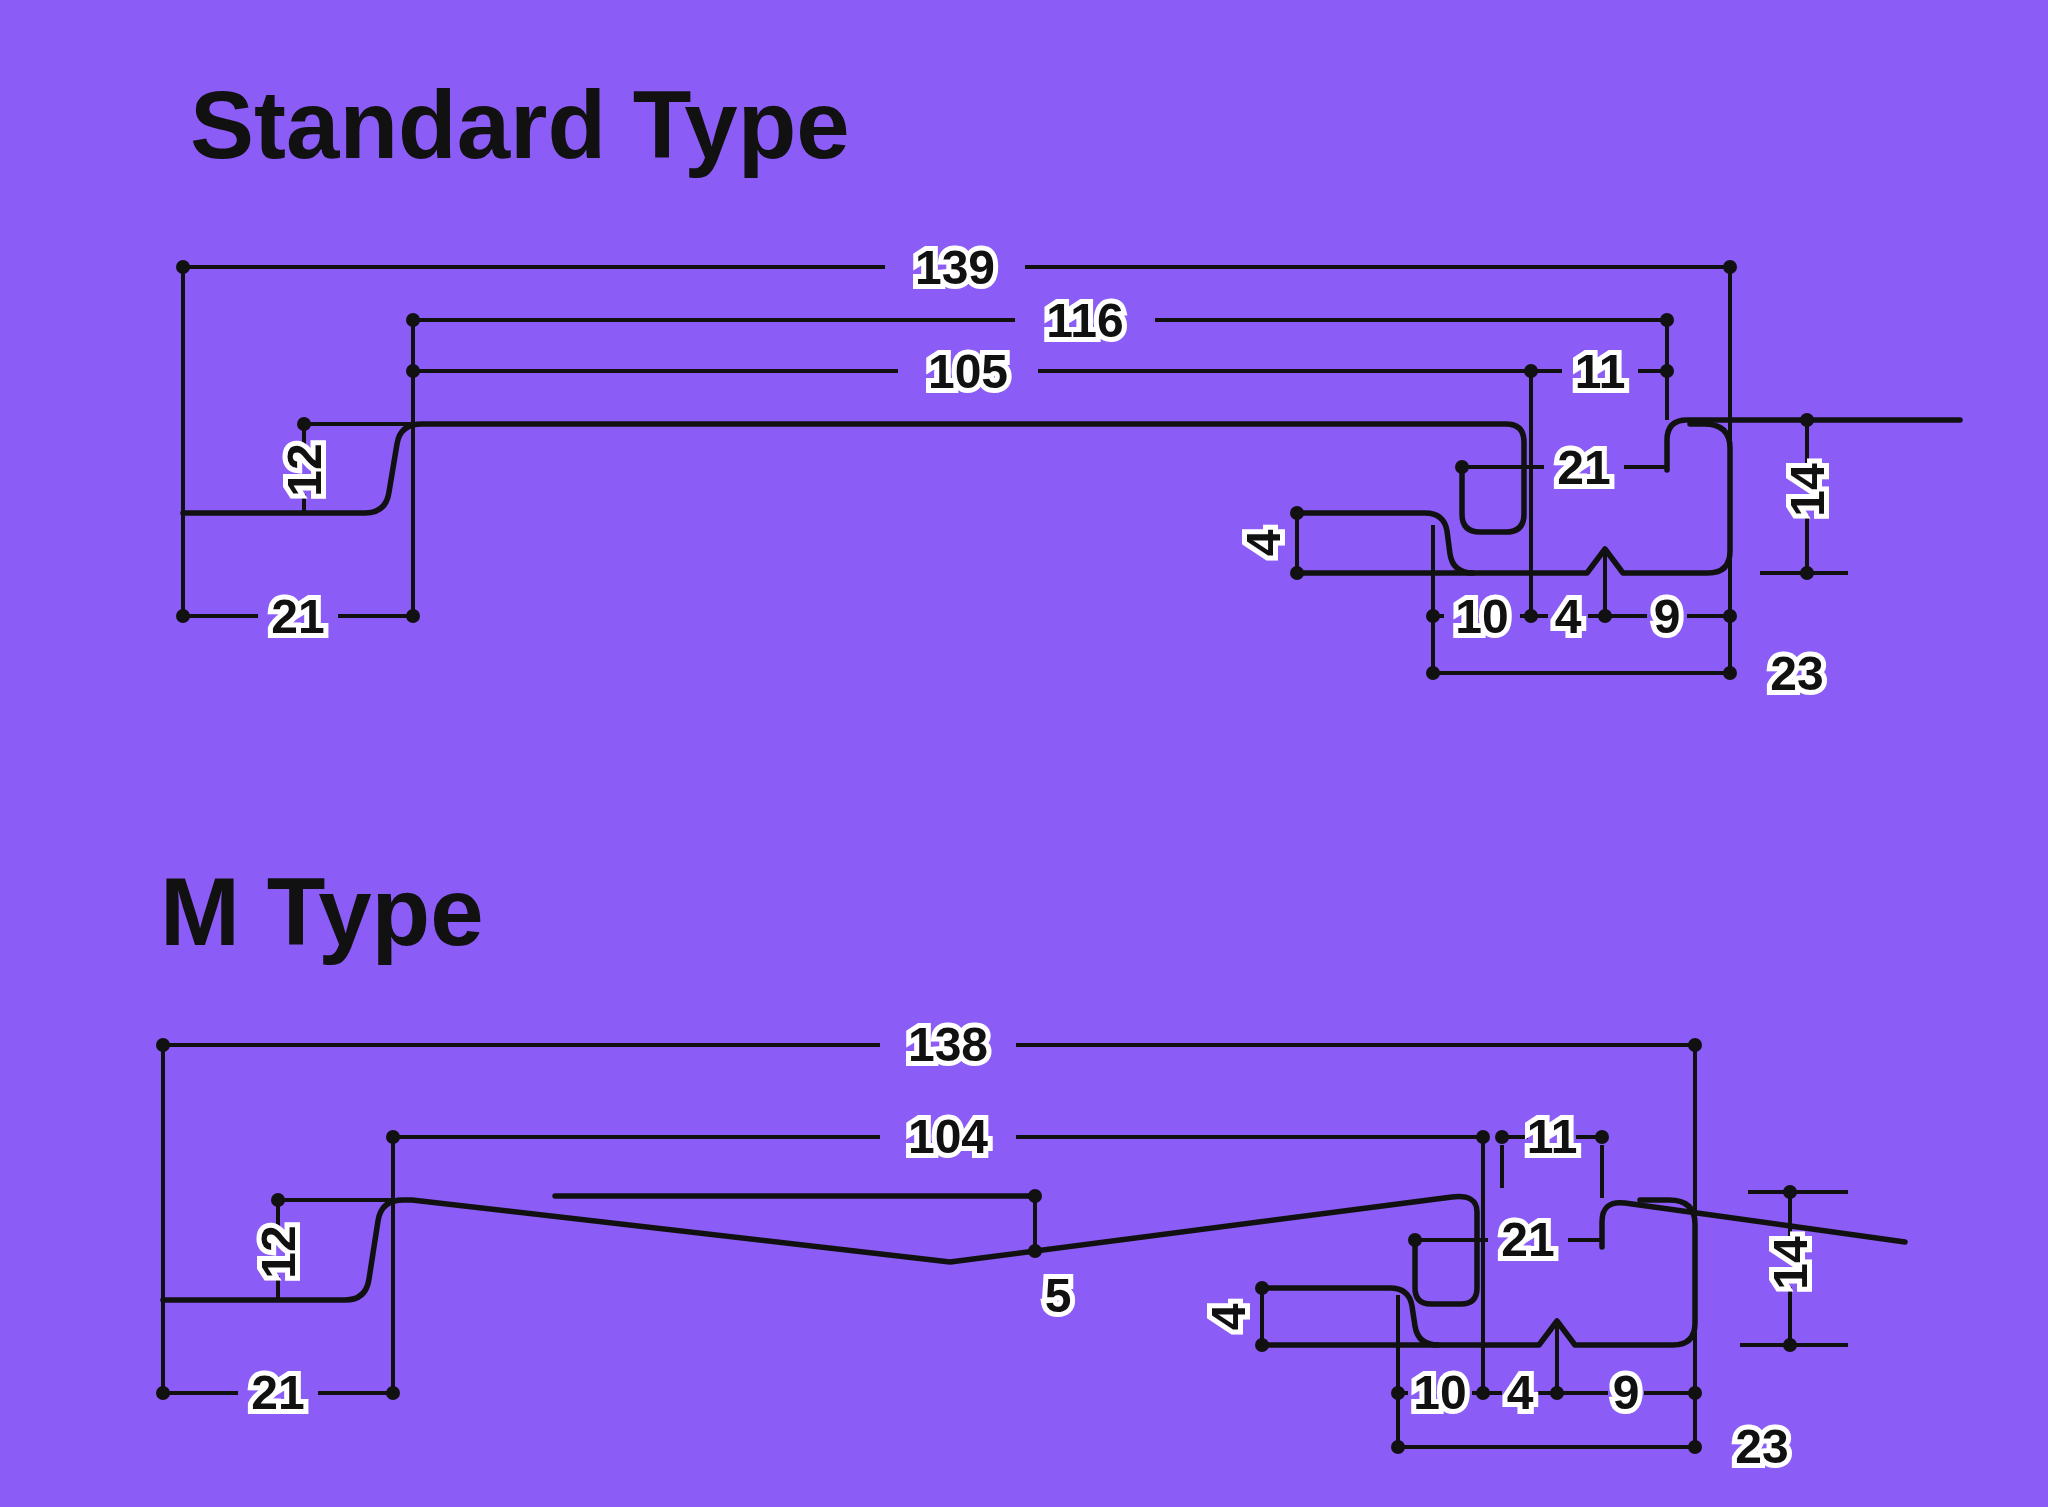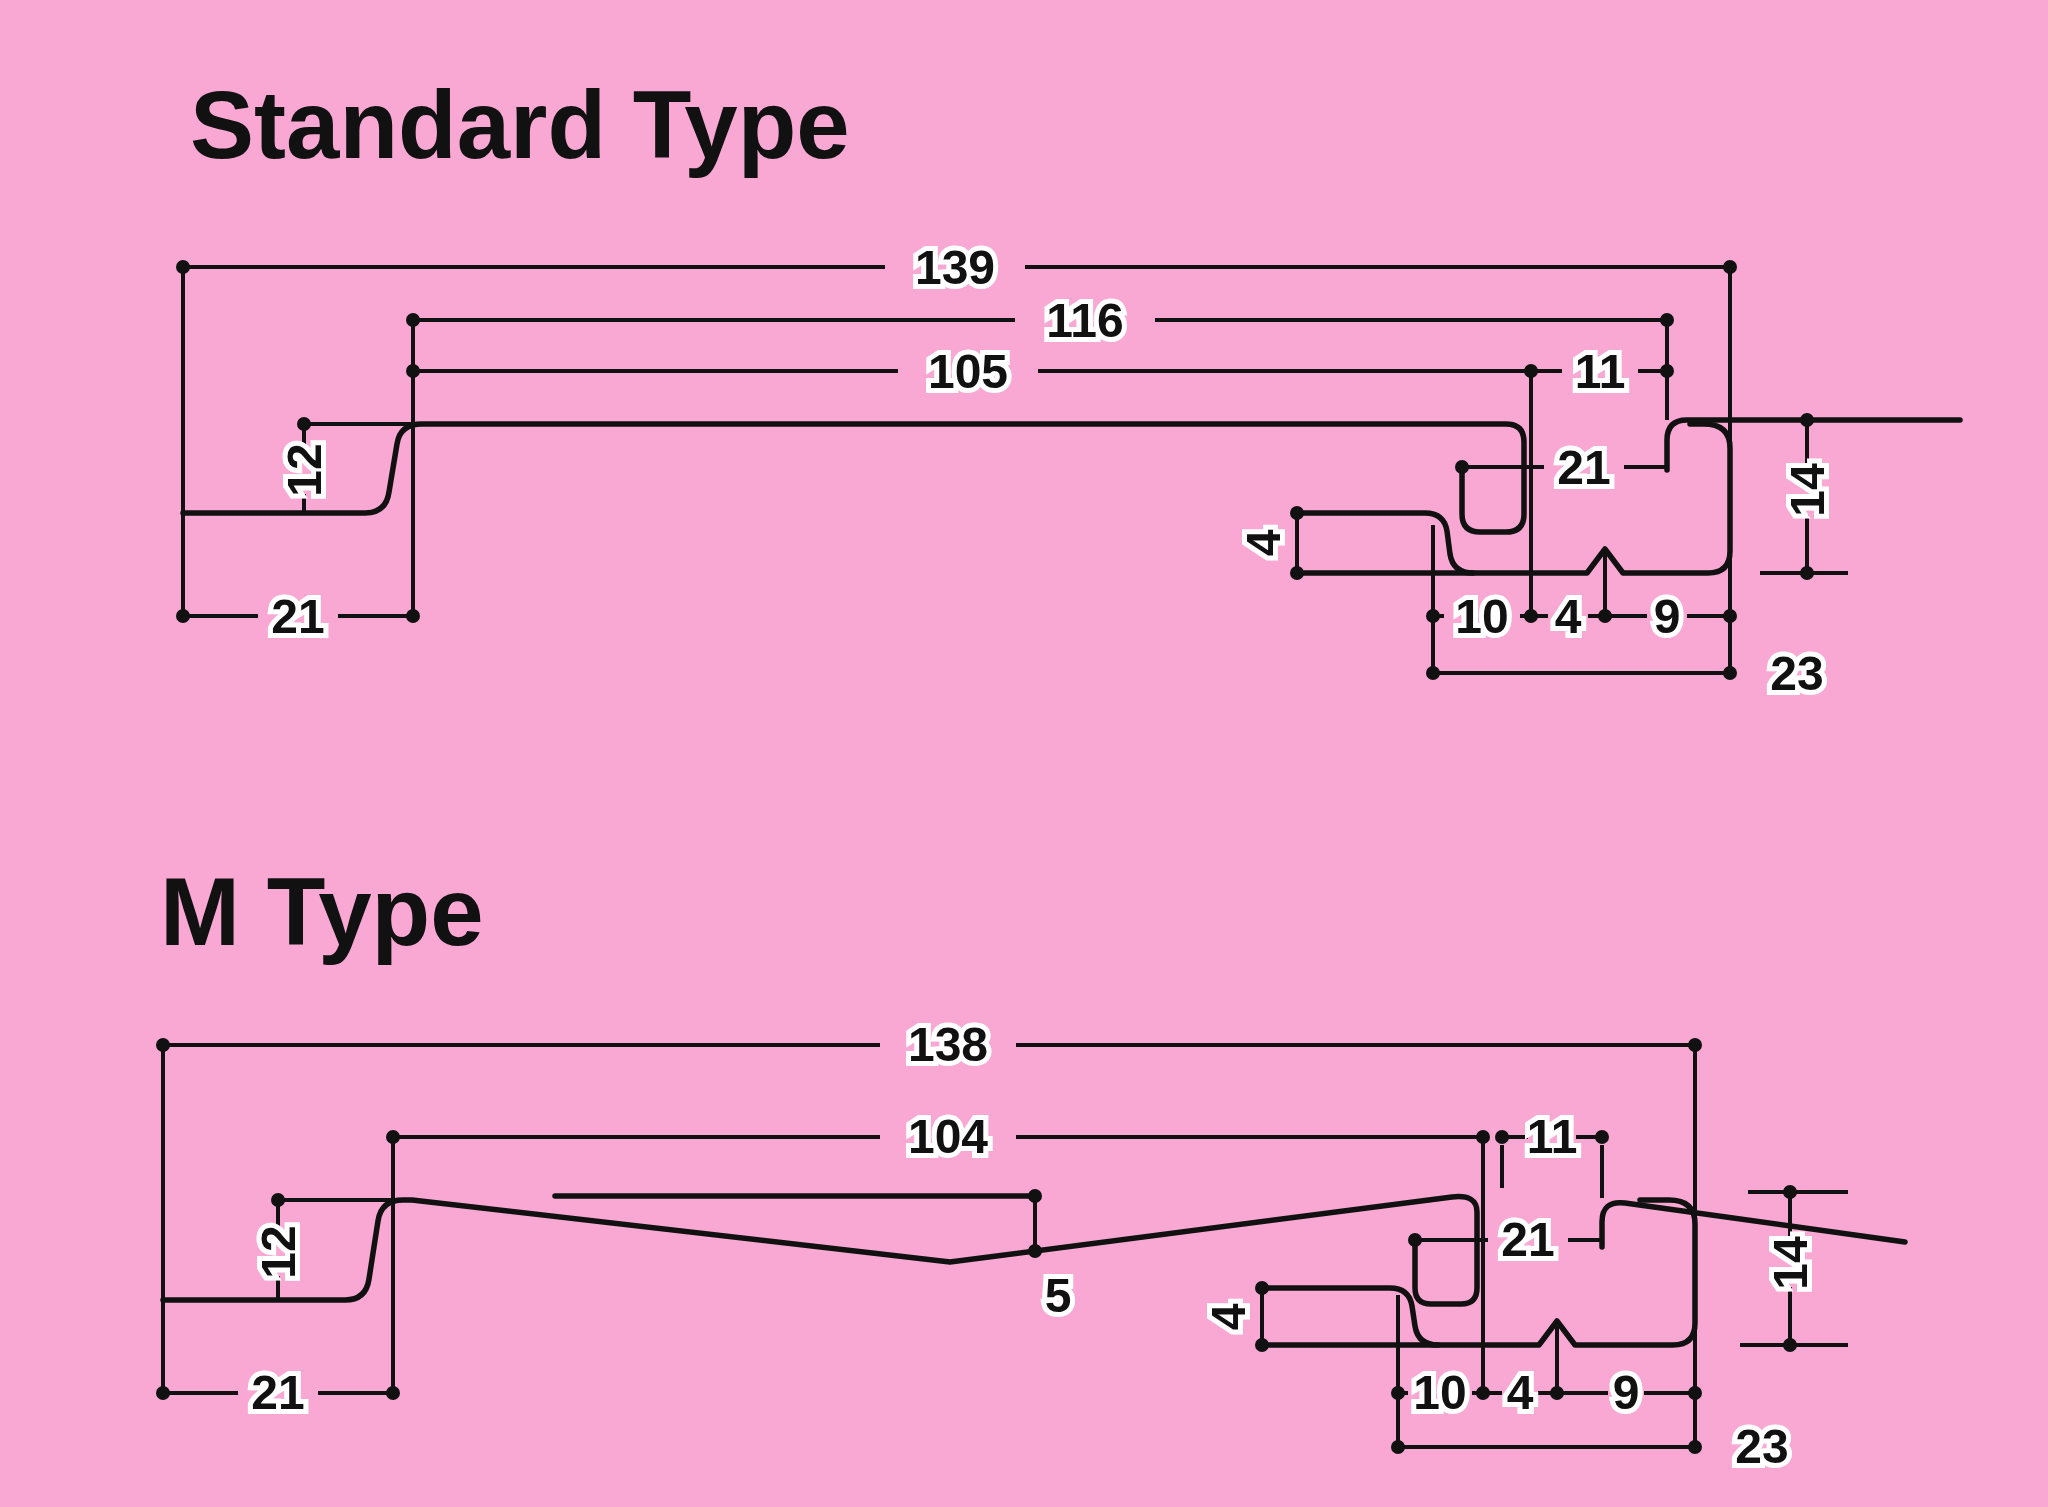--- a/index.html
+++ b/index.html
@@ -1,16 +1,16 @@
 <!DOCTYPE html>
 <html><head>
 <meta charset="utf-8">
 <style>
   html,body{margin:0;padding:0;background:#ffffff;}
-  .canvas{position:relative;width:2048px;height:1507px;background:#f9a8d4;overflow:hidden;text-decoration:underline;}
+  .canvas{position:relative;width:2048px;height:1507px;background:#8b5cf6;overflow:hidden;text-decoration:underline;}
   svg{display:block;}
   .profile{fill:none;stroke:#111111;stroke-width:5.5;stroke-linecap:round;stroke-linejoin:round;}
   .dim{fill:none;stroke:#111111;stroke-width:4;stroke-linecap:butt;}
   .ext{fill:none;stroke:#111111;stroke-width:4;stroke-linecap:butt;}
   .dot{fill:#111111;stroke:none;}
   .lbl{font-family:"Liberation Sans",sans-serif;font-weight:bold;font-size:48px;fill:#111111;
        stroke:#ffffff;stroke-width:10;paint-order:stroke;text-anchor:middle;}
   .title{font-family:"Liberation Sans",sans-serif;font-weight:bold;font-size:96px;fill:#111111;
        text-anchor:start;}
 </style>

